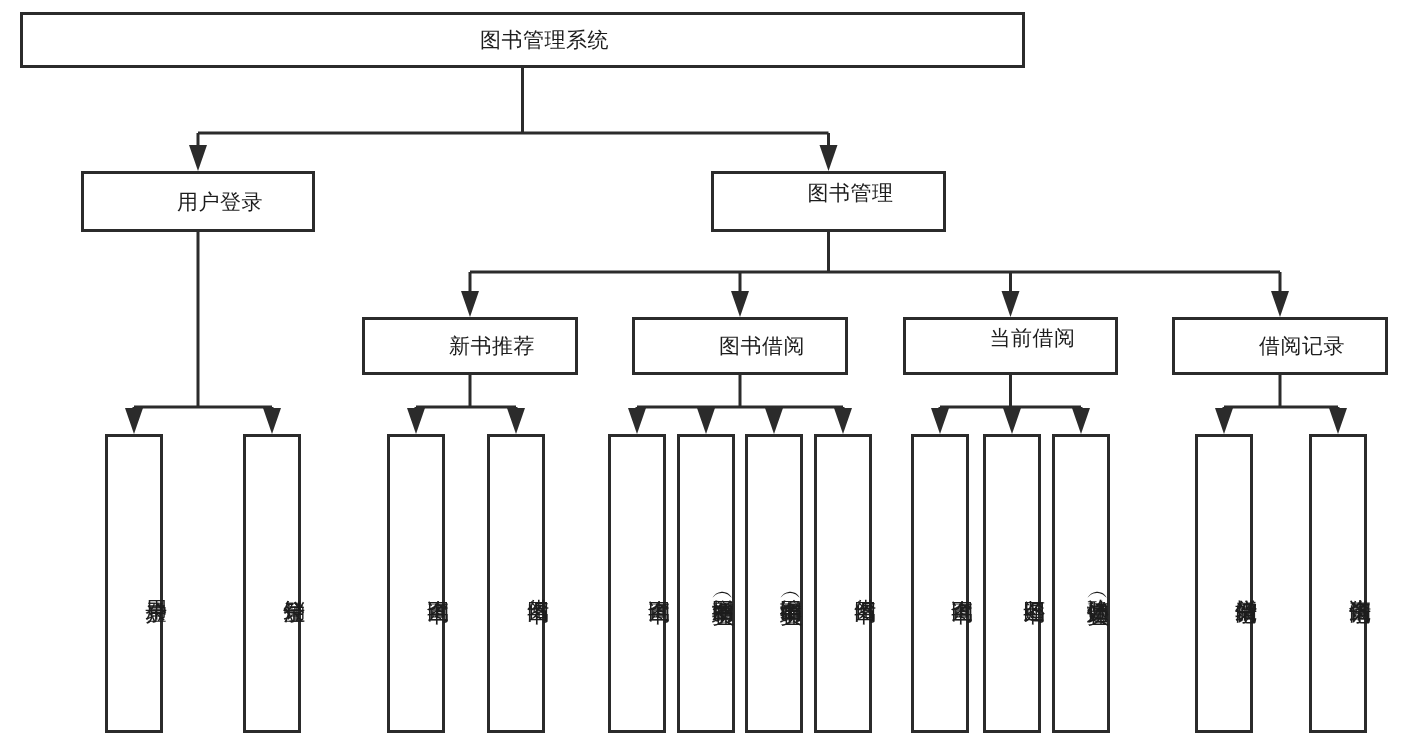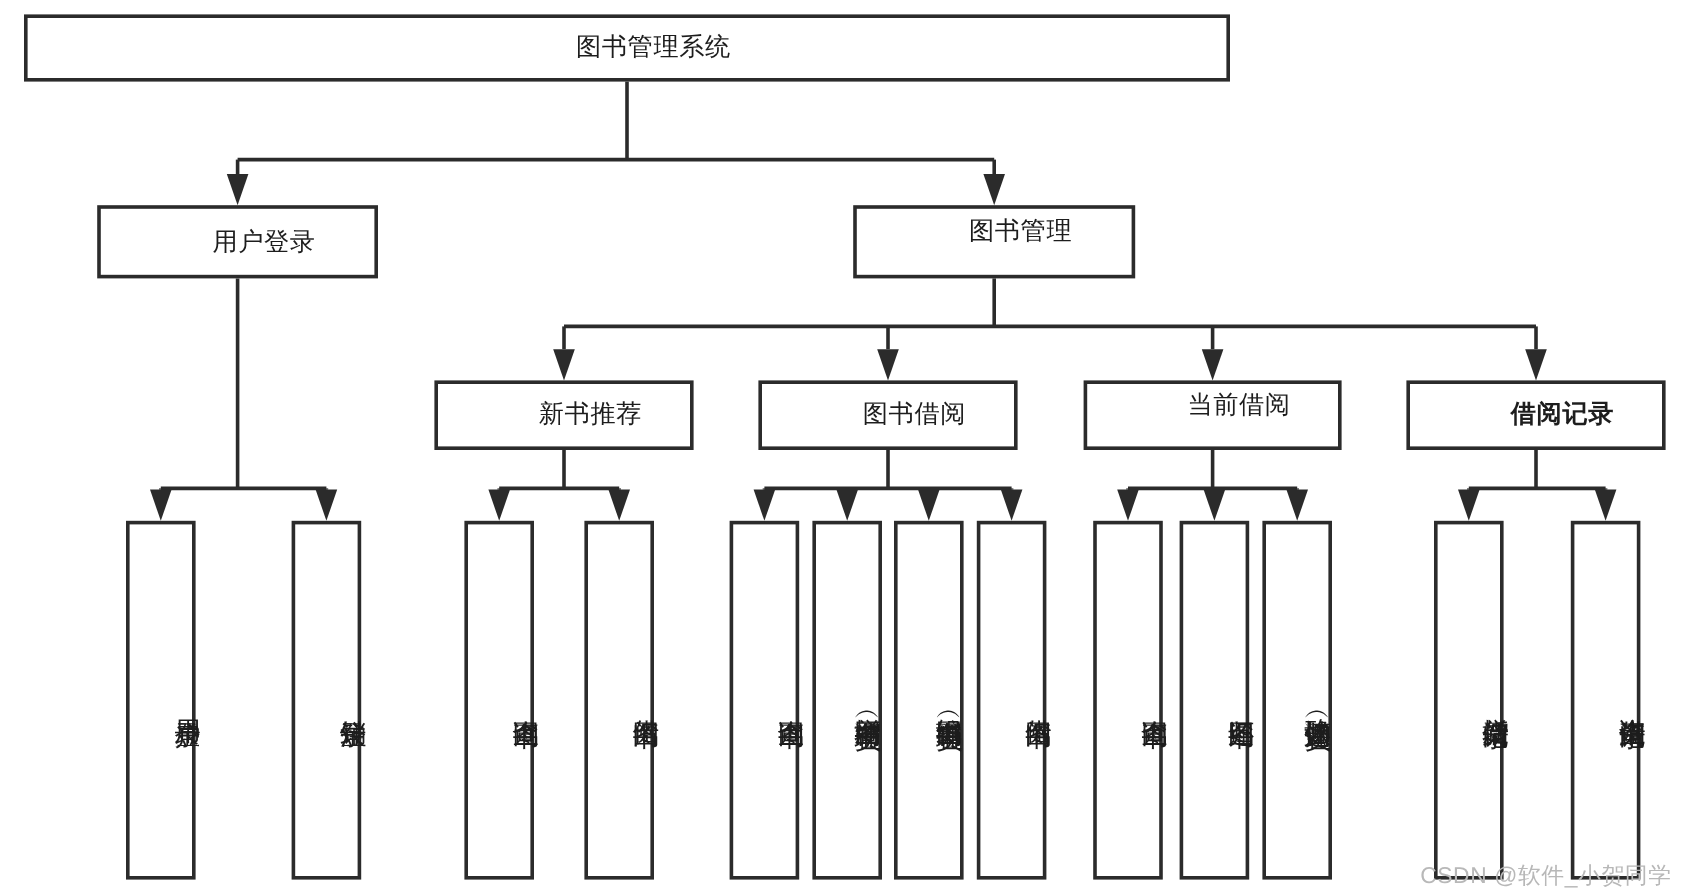--- a/index.html
+++ b/index.html
@@ -167,31 +167,30 @@
       </g>
   </svg>
 
   <div id="labels-layer">
       <div class="node-label horizontal" style="left: 20px; top: 12px; width: 1005px; height: 56px;">图书管理系统</div>
       <div class="node-label horizontal" style="left: 81px; top: 171px; width: 234px; height: 61px;">用户登录</div>
       <div class="node-label horizontal" style="left: 711px; top: 171px; width: 235px; height: 43px;">图书管理</div>
       <div class="node-label horizontal" style="left: 362px; top: 317px; width: 216px; height: 58px; border-radius: 14px;">新书推荐</div>
       <div class="node-label horizontal" style="left: 632px; top: 317px; width: 216px; height: 58px;">图书借阅</div>
       <div class="node-label horizontal" style="left: 903px; top: 317px; width: 215px; height: 42px;">当前借阅</div>
-      <div class="node-label horizontal" style="left: 1172px; top: 317px; width: 216px; height: 58px; font-weight: bold;">借阅记录</div>
+      <div class="node-label horizontal" style="left: 1172px; top: 317px; width: 216px; height: 58px;">借阅记录</div>
       <div class="node-label vertical centered" style="left: 105px; top: 434px; width: 58px; height: 299px;">用户登录</div>
       <div class="node-label vertical centered" style="left: 243px; top: 434px; width: 58px; height: 299px;">注销登录</div>
       <div class="node-label vertical centered" style="left: 387px; top: 434px; width: 58px; height: 299px;">查询图书</div>
       <div class="node-label vertical centered" style="left: 487px; top: 434px; width: 58px; height: 299px;">借阅图书</div>
       <div class="node-label vertical centered" style="left: 608px; top: 434px; width: 58px; height: 299px;">查询图书</div>
       <div class="node-label vertical" style="left: 677px; top: 434px; width: 58px; height: 299px;">新增图书（管理员）</div>
       <div class="node-label vertical" style="left: 745px; top: 434px; width: 58px; height: 299px;">编辑图书（管理员）</div>
       <div class="node-label vertical centered" style="left: 814px; top: 434px; width: 58px; height: 299px;">借阅图书</div>
       <div class="node-label vertical centered" style="left: 911px; top: 434px; width: 58px; height: 299px;">查询图书</div>
       <div class="node-label vertical centered" style="left: 983px; top: 434px; width: 58px; height: 299px;">归还图书</div>
       <div class="node-label vertical" style="left: 1052px; top: 434px; width: 58px; height: 299px;">确认归还（管理员）</div>
       <div class="node-label vertical centered" style="left: 1195px; top: 434px; width: 58px; height: 299px;">新增借阅记录</div>
       <div class="node-label vertical centered" style="left: 1309px; top: 434px; width: 58px; height: 299px;">查询借阅记录</div>
     </div>
 
-  <div class="watermark">CSDN @软件_小贺同学</div>
 
 </div>
 
 </body></html>

